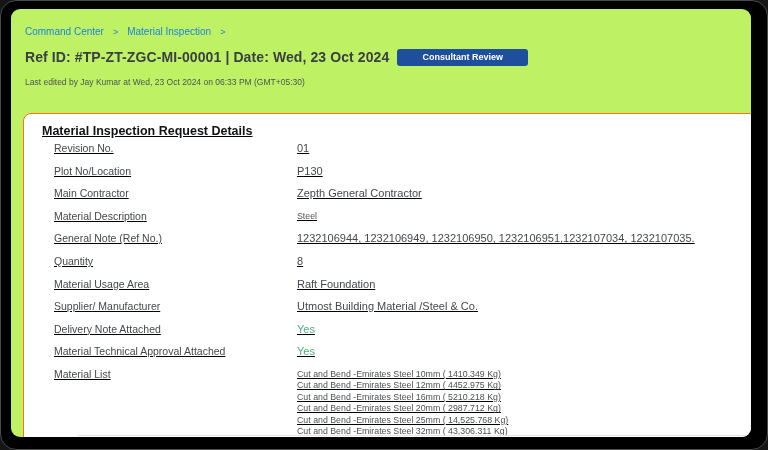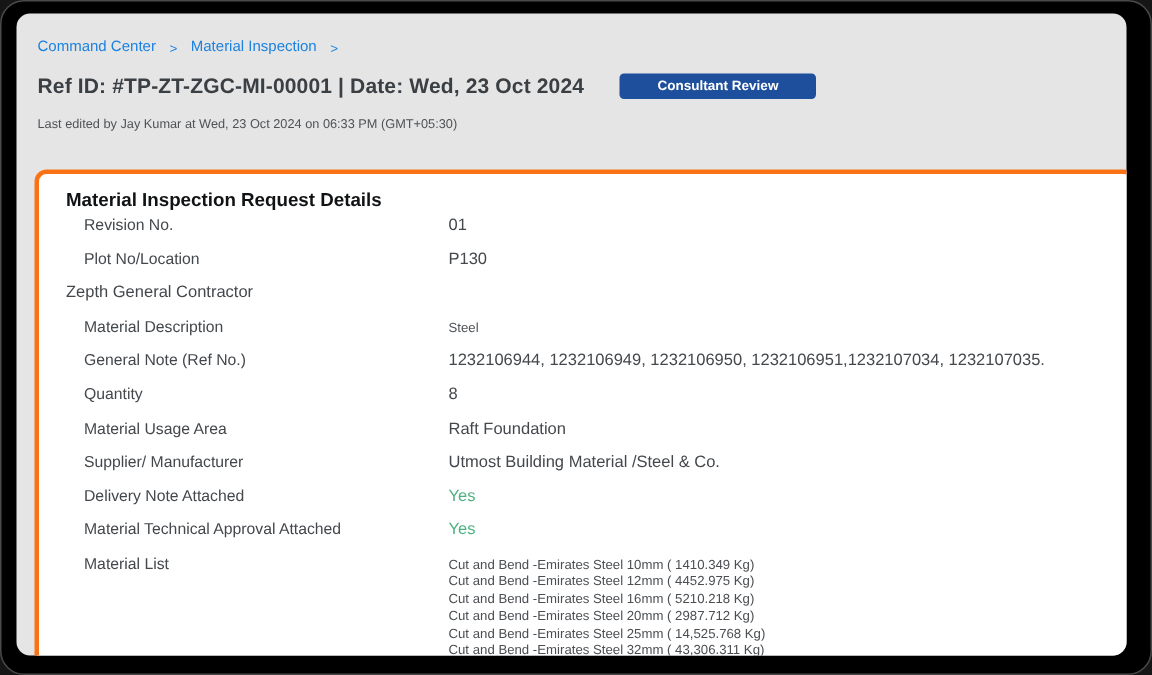--- a/index.html
+++ b/index.html
@@ -10,57 +10,58 @@
     overflow:hidden;
   }
   .frame {
     position:absolute; inset:0;
     background:#000;
     border:1px solid #4a4a4a;
     border-radius:16px;
   }
   .content {
     position:absolute; left:10px; top:8px; right:16px; bottom:12px;
-    background:#e5e5e5;
+    background:#bef264;
     border-radius:9px;
     overflow:hidden;
   }
   
   .breadcrumb {
     position:absolute; left:14px; top:17px;
     font-size:10px; line-height:12px;
     display:flex; gap:9px; align-items:center;
     color:var(--accent-blue);
   }
   .breadcrumb a { color:var(--accent-blue); text-decoration:none; cursor:pointer; }
   .breadcrumb .sep { color:var(--accent-blue); font-size:9px; }
   
   .title-row {
     position:absolute; left:14px; top:40px; right:10px;
-    display:flex; align-items:center; gap:24px;
+    display:flex; align-items:center; gap:8px;
   }
   .page-title {
     font-size:14px; font-weight:600; color:#3a3f44; letter-spacing:.1px;
     line-height:17px;
   }
   .badge {
     background:var(--badge-bg); color:#fff;
     font-size:9px; font-weight:600; line-height:9px;
     padding:4px 25px; border-radius:3px; white-space:nowrap;
   }
   .last-edited {
     position:absolute; left:14px; top:68px;
     font-size:8.5px; color:#4e5256; line-height:10px;
   }
   
   .card {
     position:absolute; left:12px; top:104px; right:-6px; bottom:-12px;
     background:#fff;
-    border:3px solid #f97316;
+    border:1px solid #f97316;
     border-radius:8px 8px 0 0;
+    text-decoration:underline;
   }
   .card-title {
     padding:10px 18px 4px;
     font-size:12.5px; font-weight:700; color:#101214; line-height:15px;
   }
   .rows { width:100%; }
   .row {
     display:grid; grid-template-columns:255px 1fr;
     padding:0 18px;
     height:22.6px;
@@ -108,20 +109,21 @@
       <div class="rows" id="rows">
           <div class="row">
             <div class="label">Revision No.</div>
             <div class="value">01</div>
           </div>
           <div class="row">
             <div class="label">Plot No/Location</div>
             <div class="value">P130</div>
           </div>
           <div class="row">
+            <div class="label">Main Contractor</div>
             <div class="value">Zepth General Contractor</div>
           </div>
           <div class="row">
             <div class="label">Material Description</div>
             <div class="value small">Steel</div>
           </div>
           <div class="row">
             <div class="label">General Note (Ref No.)</div>
             <div class="value">1232106944, 1232106949, 1232106950, 1232106951,1232107034, 1232107035.</div>
           </div>

